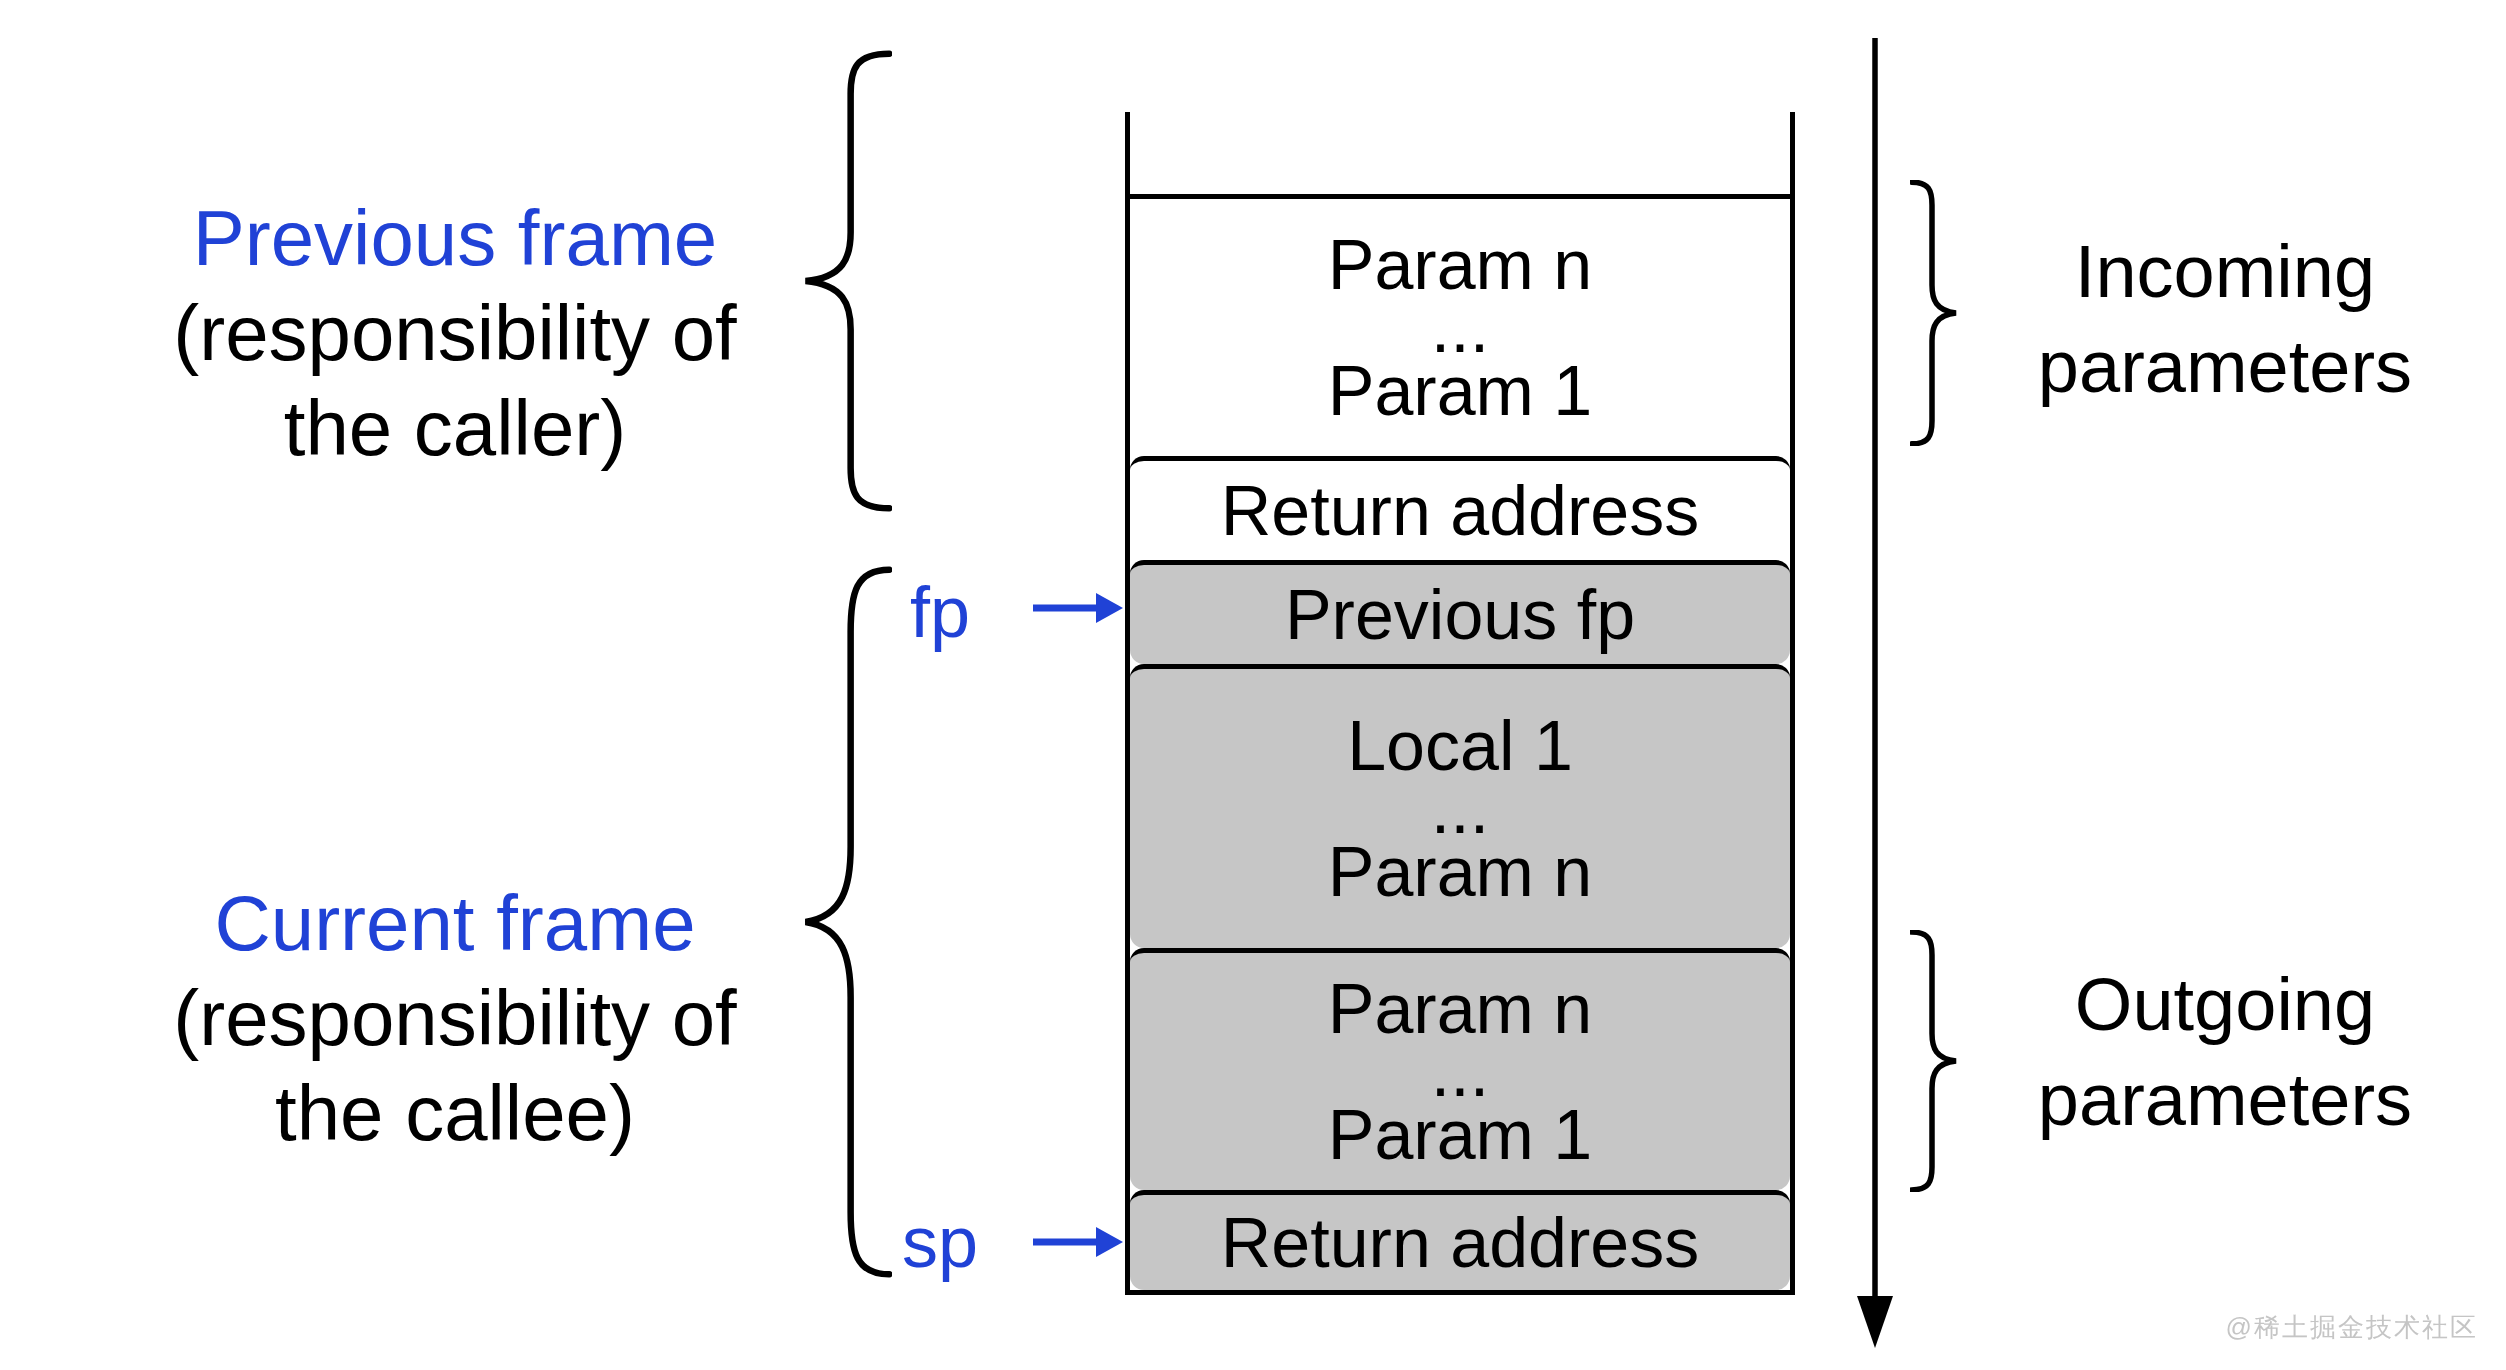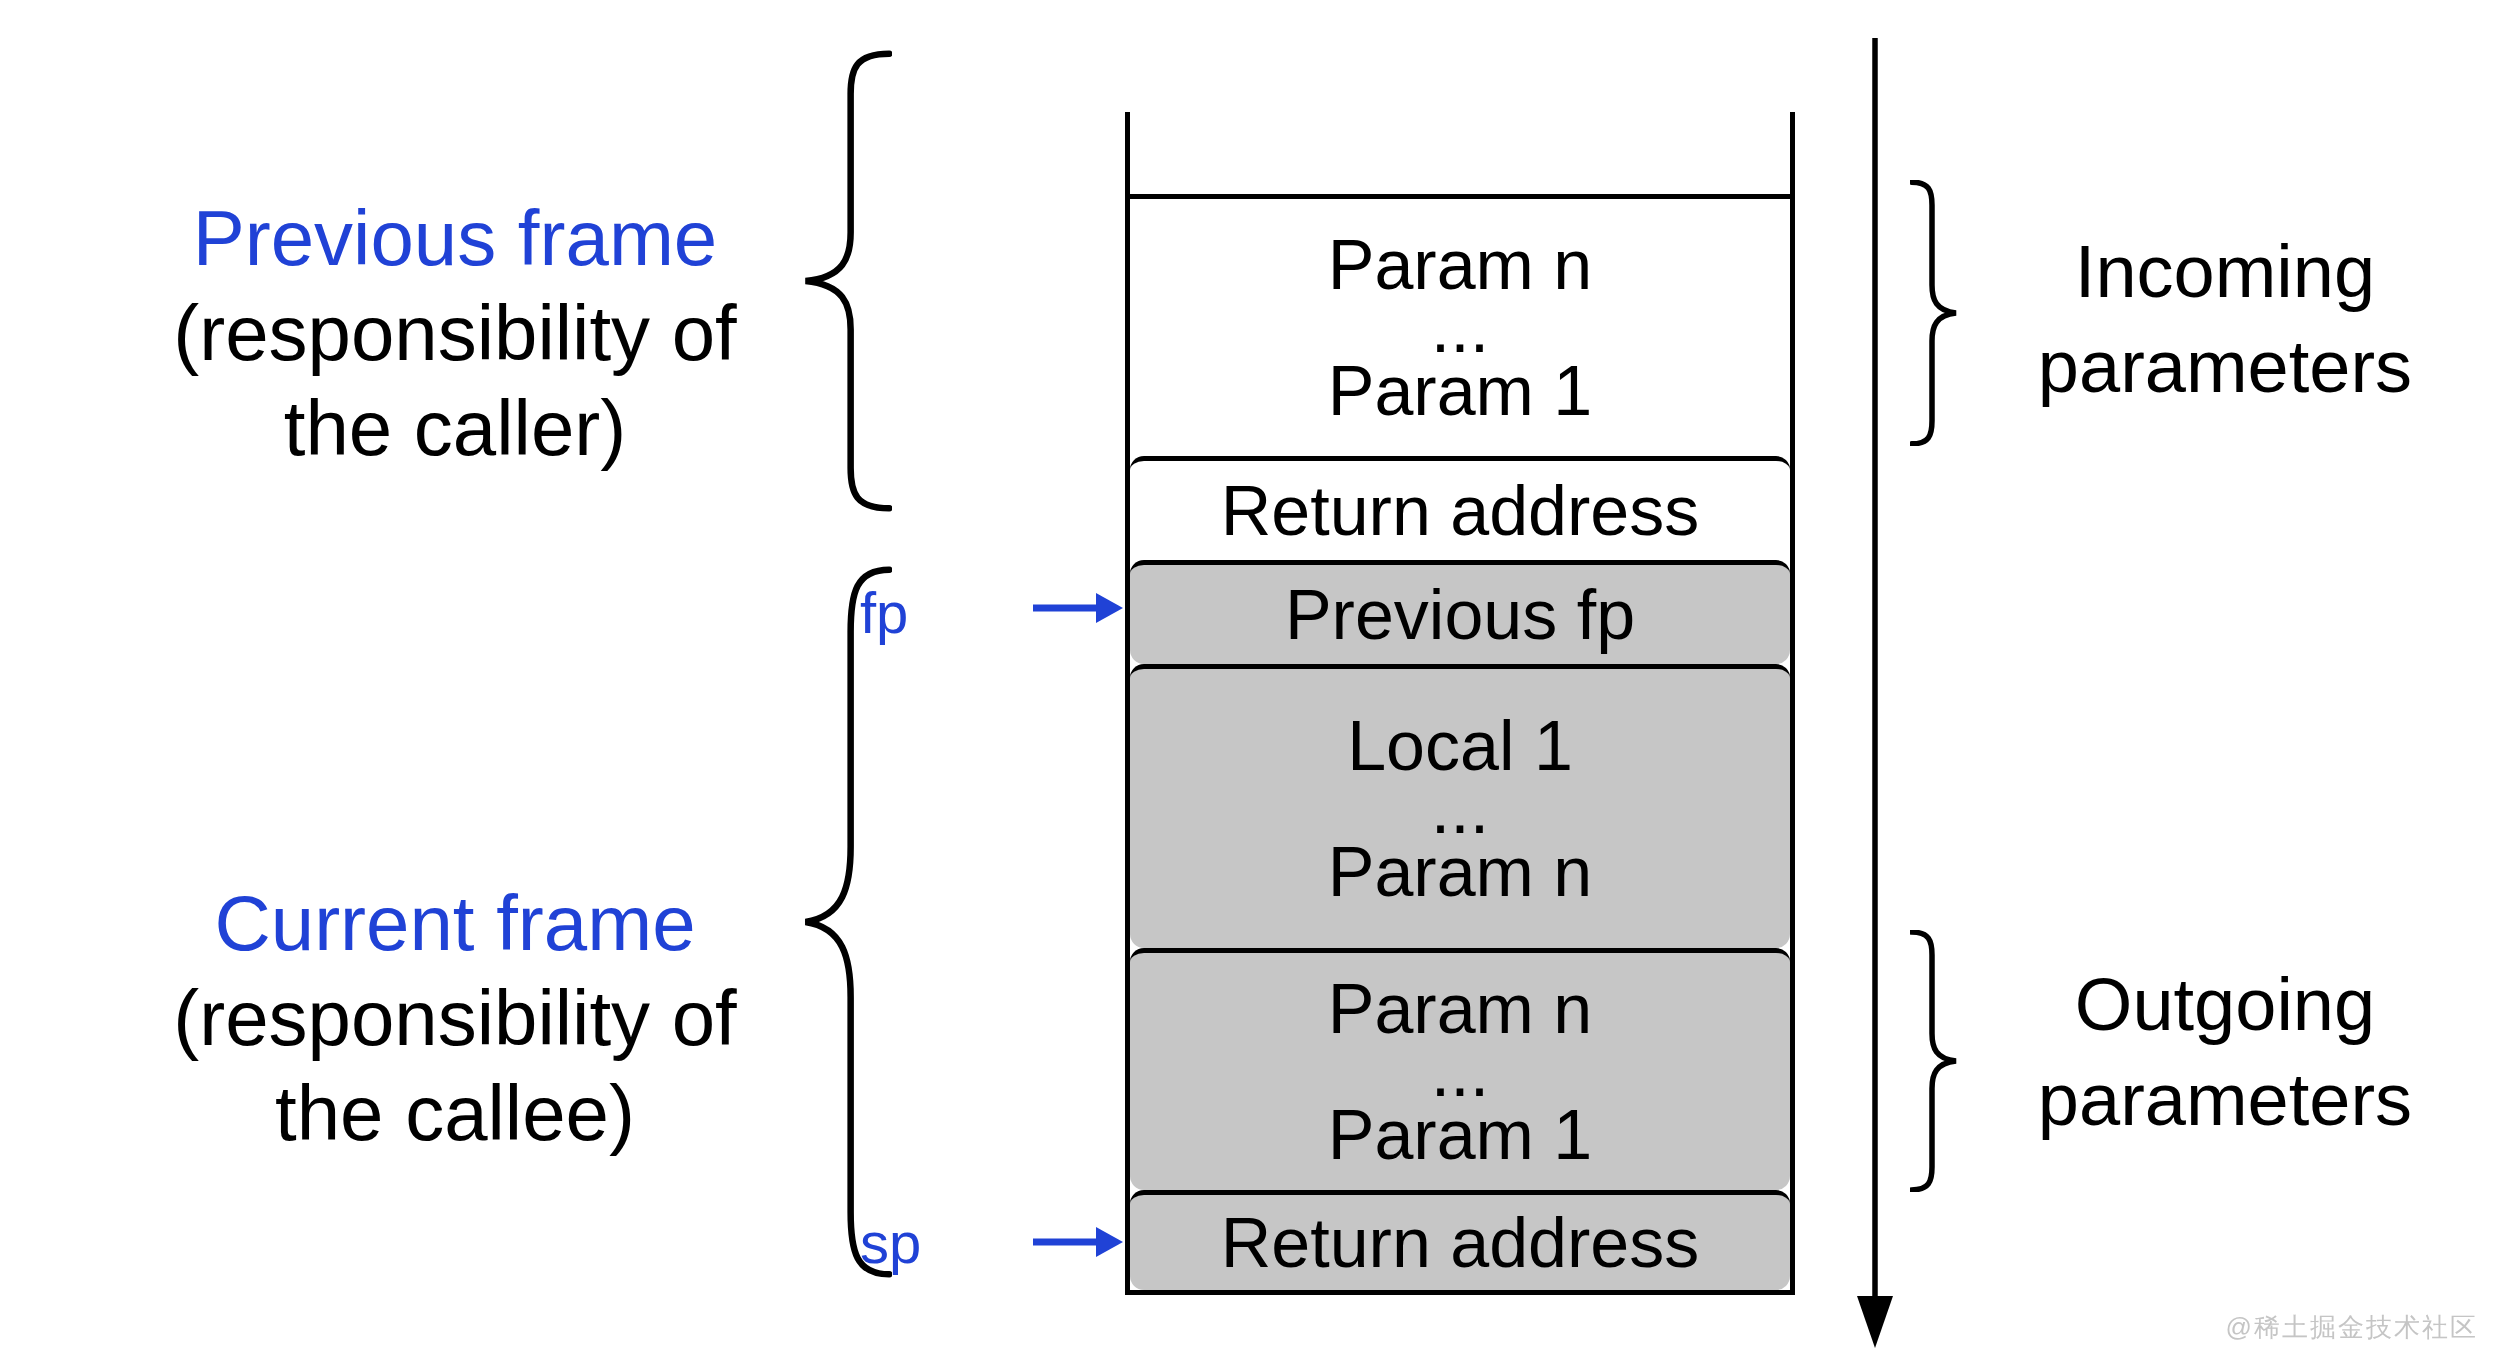--- a/index.html
+++ b/index.html
@@ -18,23 +18,23 @@
     text-align:center;
     font-size:78px;
     line-height:95px;
     white-space:nowrap;
   }
   .side-label .title{color:#2042d6;margin-top:41px;}
 
   
   .ptr-label{
     color:#2042d6;
-    font-size:58px;
+    font-size:72px;
     line-height:95px;
-    text-align:left;
+    text-align:center;
     width:160px;
   }
 
   
   .stack-open-walls{
     left:1125px;top:112px;width:670px;height:82px;
     border-left:5px solid #000;border-right:5px solid #000;
     box-sizing:border-box;
   }
   .stack-body{

